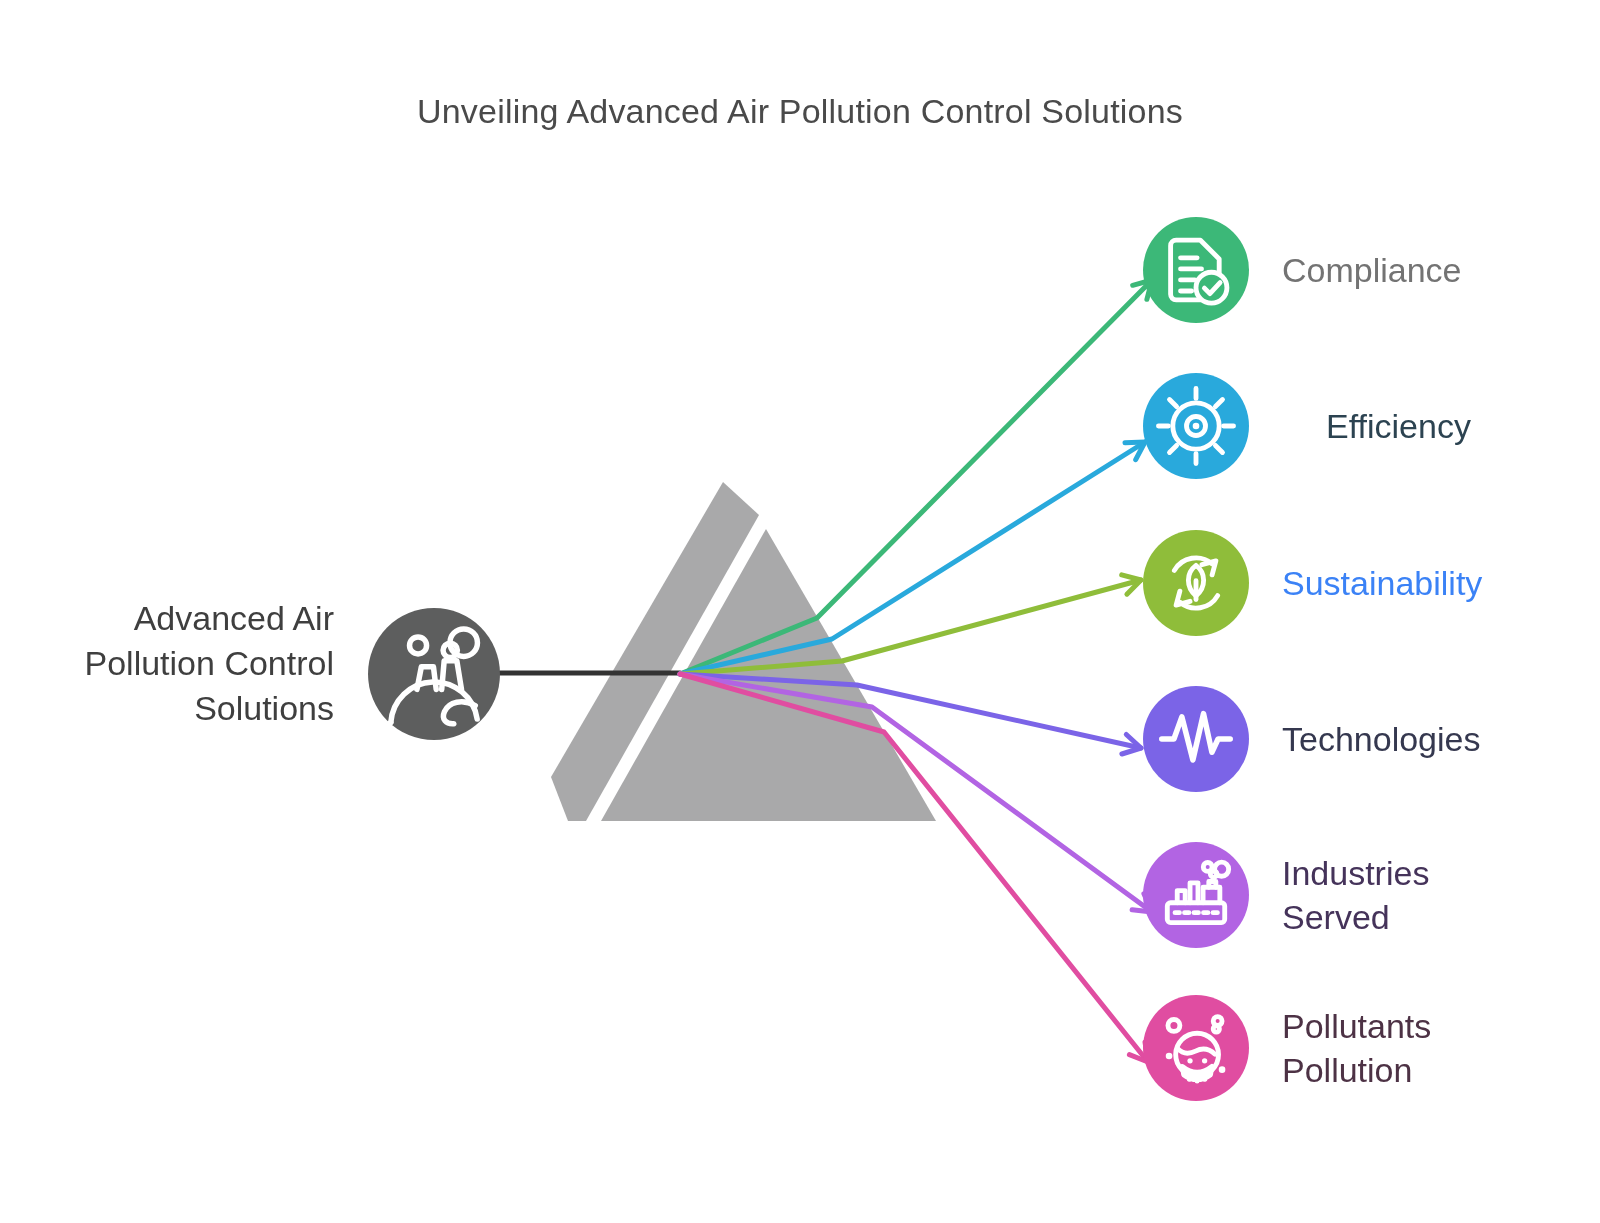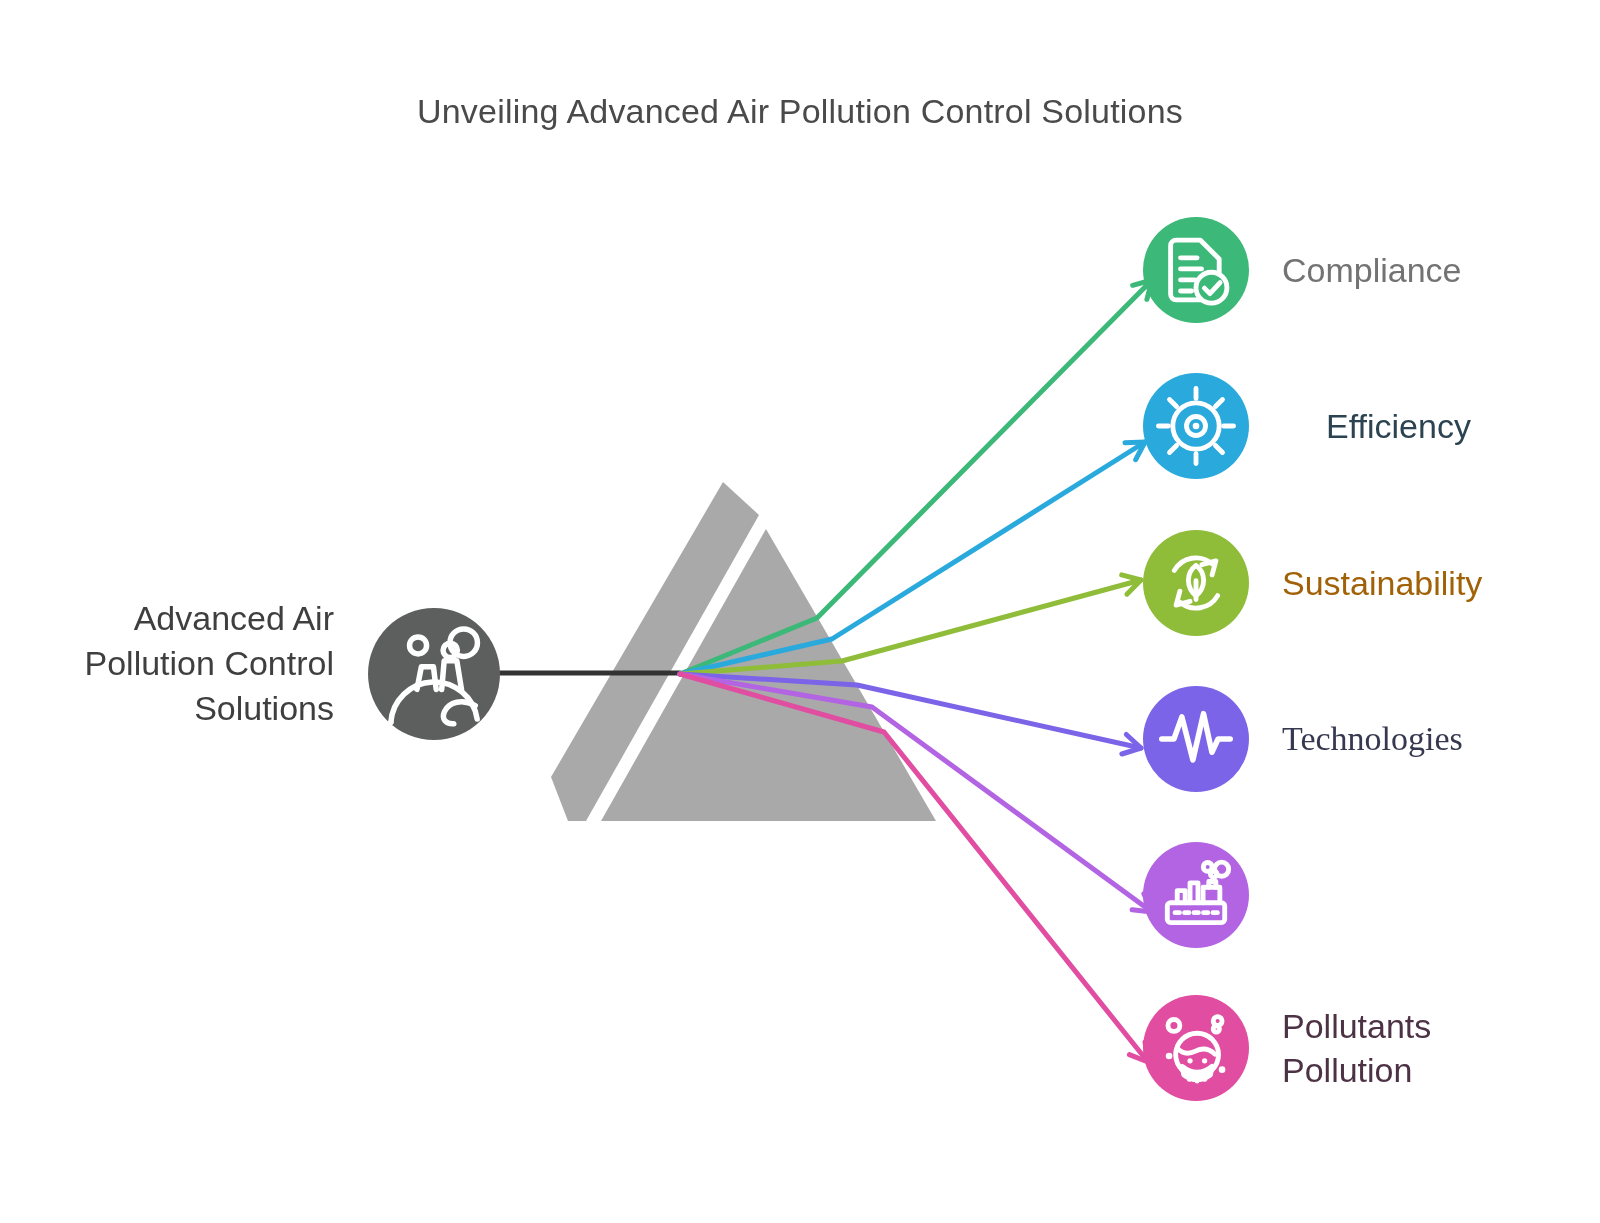--- a/index.html
+++ b/index.html
@@ -126,54 +126,58 @@
     <circle cx="24" cy="24" r="24" fill="#8fbd3a"></circle>
     <g stroke="#ffffff" stroke-width="2.2" fill="none" stroke-linecap="round" stroke-linejoin="round">
       <path d="M14.2 18.3 A11.3 11.3 0 0 1 31.3 15.3"></path>
       <path d="M31.3 20.3 L33 14 L26.7 15.7"></path>
       <path d="M33.8 29.7 A11.3 11.3 0 0 1 16.7 32.7"></path>
       <path d="M16.7 27.7 L15 34 L21.3 32.3"></path>
       <path d="M24 16 c4.6 3.4 4.6 10 0 13.8 c-4.6 -3.8 -4.6 -10.4 0 -13.8 z"></path>
       <path d="M24 31.5 v-8.5"></path>
     </g>
   </svg>
-  <div class="label" style="color: #a16207; text-align: center;">
+  <div class="label" style="color: #3b82f6; text-align: center;">
     <div>Sustainability</div>
     <div></div>
   </div>
 </div>
 
 <div class="item it-3">
   <svg class="badge" viewBox="0 0 48 48">
     <circle cx="24" cy="24" r="24" fill="#7b64e7"></circle>
     <g stroke="#ffffff" stroke-width="2.5" fill="none" stroke-linecap="round" stroke-linejoin="round">
       <path d="M8.5 24 H14 L17.6 14 L22.6 33.5 L27.4 12.5 L31.2 30 L34 24 H39.5"></path>
     </g>
   </svg>
-  <div class="label" style="color: rgb(53, 56, 79); font-family: Liberation Serif, serif;">
+  <div class="label" style="color: rgb(53, 56, 79);">
     <div>Technologies</div>
     <div></div>
   </div>
 </div>
 
 <div class="item it-4">
   <svg class="badge" viewBox="0 0 48 48">
     <circle cx="24" cy="24" r="24" fill="#b264e3"></circle>
     <g stroke="#ffffff" stroke-width="2.2" fill="none" stroke-linecap="round" stroke-linejoin="round">
       <rect x="11" y="27.5" width="26" height="9" rx="1.5"></rect>
       <path d="M14.5 32 h2 M18.8 32 h2 M23.1 32 h2 M27.4 32 h2 M31.7 32 h2"></path>
       <path d="M15.5 27.5 v-5.5 h3.6 v5.5"></path>
       <path d="M21.3 27.5 v-9 h3.6 v9"></path>
       <path d="M27.2 27.5 v-7 h7.6 v7"></path>
       <path d="M29.8 20.5 v-2.6 h3.2 v2.6"></path>
       <circle cx="29.3" cy="11.3" r="2"></circle>
       <circle cx="35.6" cy="12.3" r="3.2"></circle>
       <circle cx="32" cy="14.5" r="1.5"></circle>
     </g>
   </svg>
+  <div class="label" style="color: rgb(69, 51, 90);">
+    <div>Industries</div>
+    <div>Served</div>
+  </div>
 </div>
 
 <div class="item it-5">
   <svg class="badge" viewBox="0 0 48 48">
     <circle cx="24" cy="24" r="24" fill="#e04da1"></circle>
     <g stroke="#ffffff" stroke-width="2.2" fill="none" stroke-linecap="round" stroke-linejoin="round">
       <circle cx="24.5" cy="27" r="9.7"></circle>
       <path d="M15.6 24.2 c2.6 2.8 5.4 2.6 8.2 1.2 c3 -1.5 6 -1.2 8.8 1.4"></path>
       <circle cx="21.3" cy="29.8" r="1.2" fill="#ffffff" stroke="none"></circle>
       <circle cx="27.9" cy="29.8" r="1.2" fill="#ffffff" stroke="none"></circle>

